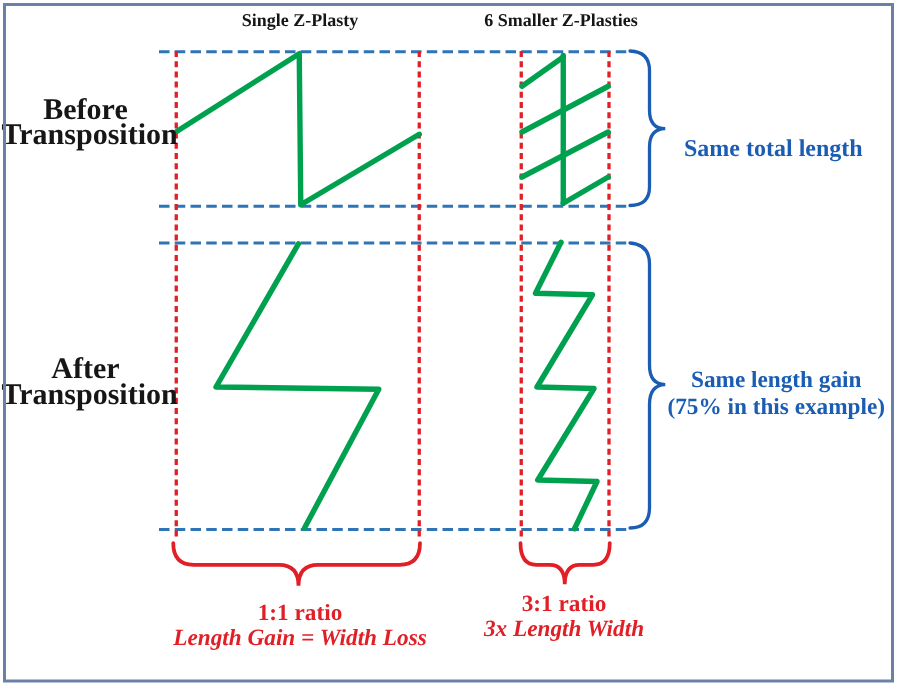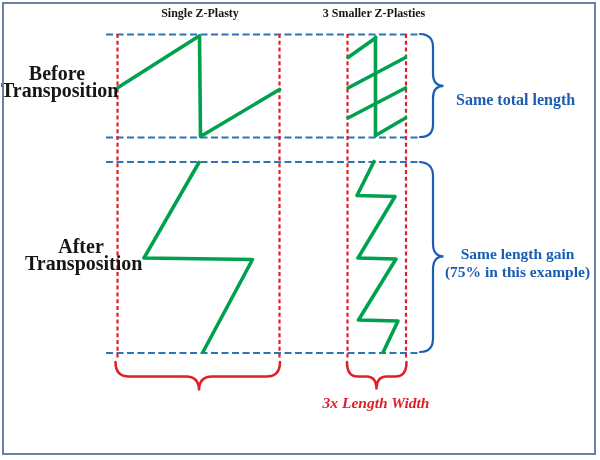--- a/index.html
+++ b/index.html
@@ -79,35 +79,40 @@
       <path d="M420 162 Q433 163 433 176 L433 243.5 Q433 256.2 443.5 256.4 Q433 256.6 433 269.5 L433 338.5 Q433 352 420 352"></path>
     </g>
 
     <g stroke="#E01F26" stroke-width="2.5" fill="none" stroke-linecap="round">
       <path d="M115.5 362 Q115.5 376.5 129 376.5 L186 376.5 Q199 376.5 199 390.5 Q199 376.5 212 376.5 L266.5 376.5 Q280 376.5 280 362"></path>
       <path d="M347 362 Q347 376.5 357.5 376.5 L366.5 376.5 Q376.5 376.5 376.5 389.5 Q376.5 376.5 386.5 376.5 L395.5 376.5 Q406.5 376.5 406.5 362"></path>
     </g>
   </svg>
 
   <div class="txt col-title" style="left:110px;">Single Z-Plasty</div>
-  <div class="txt col-title" style="left:284px;">3 Smaller Z-Plasties</div>
+  <div class="txt col-title" style="left:284px;">6 Smaller Z-Plasties</div>
 
   <div class="txt row-label" style="left:1px; top:65px;">
     <span>Before</span>
     <span>Transposition</span>
   </div>
-  <div class="txt row-label" style="left:1px; top:238px;padding-left:24px;">
+  <div class="txt row-label" style="left:1px; top:238px;">
     <span>After</span>
     <span>Transposition</span>
   </div>
 
   <div class="txt blue-note" style="left:456px; top:79px; white-space:nowrap;margin-top:12px;">Same total length</div>
   <div class="txt blue-note blue-note-block" style="left:435px; top:245px; width:165px;">
     <span>Same length gain</span>
     <span>(75% in this example)</span>
   </div>
 
+  <div class="txt red-note" style="left:105px; top:400px; width:190px;">
+    <span>1:1 ratio</span>
+    <span class="italic">Length Gain = Width Loss</span>
+  </div>
   <div class="txt red-note" style="left:300px; top:394px; width:152px;">
+    <span>3:1 ratio</span>
     <span class="italic">3x Length Width</span>
   </div>
 
   <div class="frame"></div>
 </div>
 
 </body></html>

